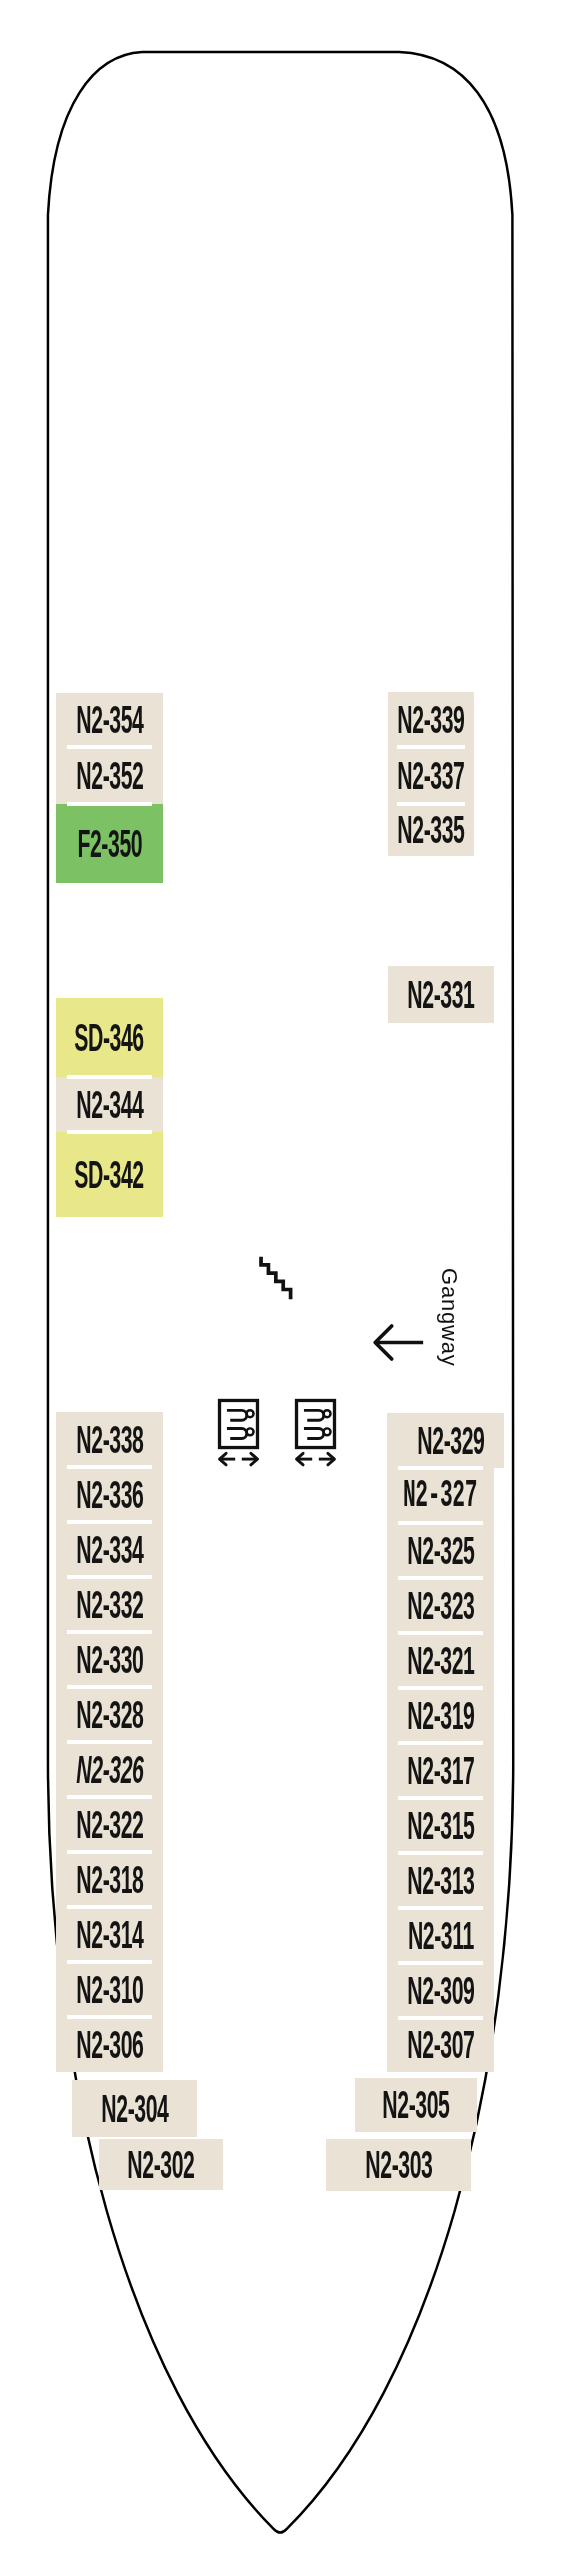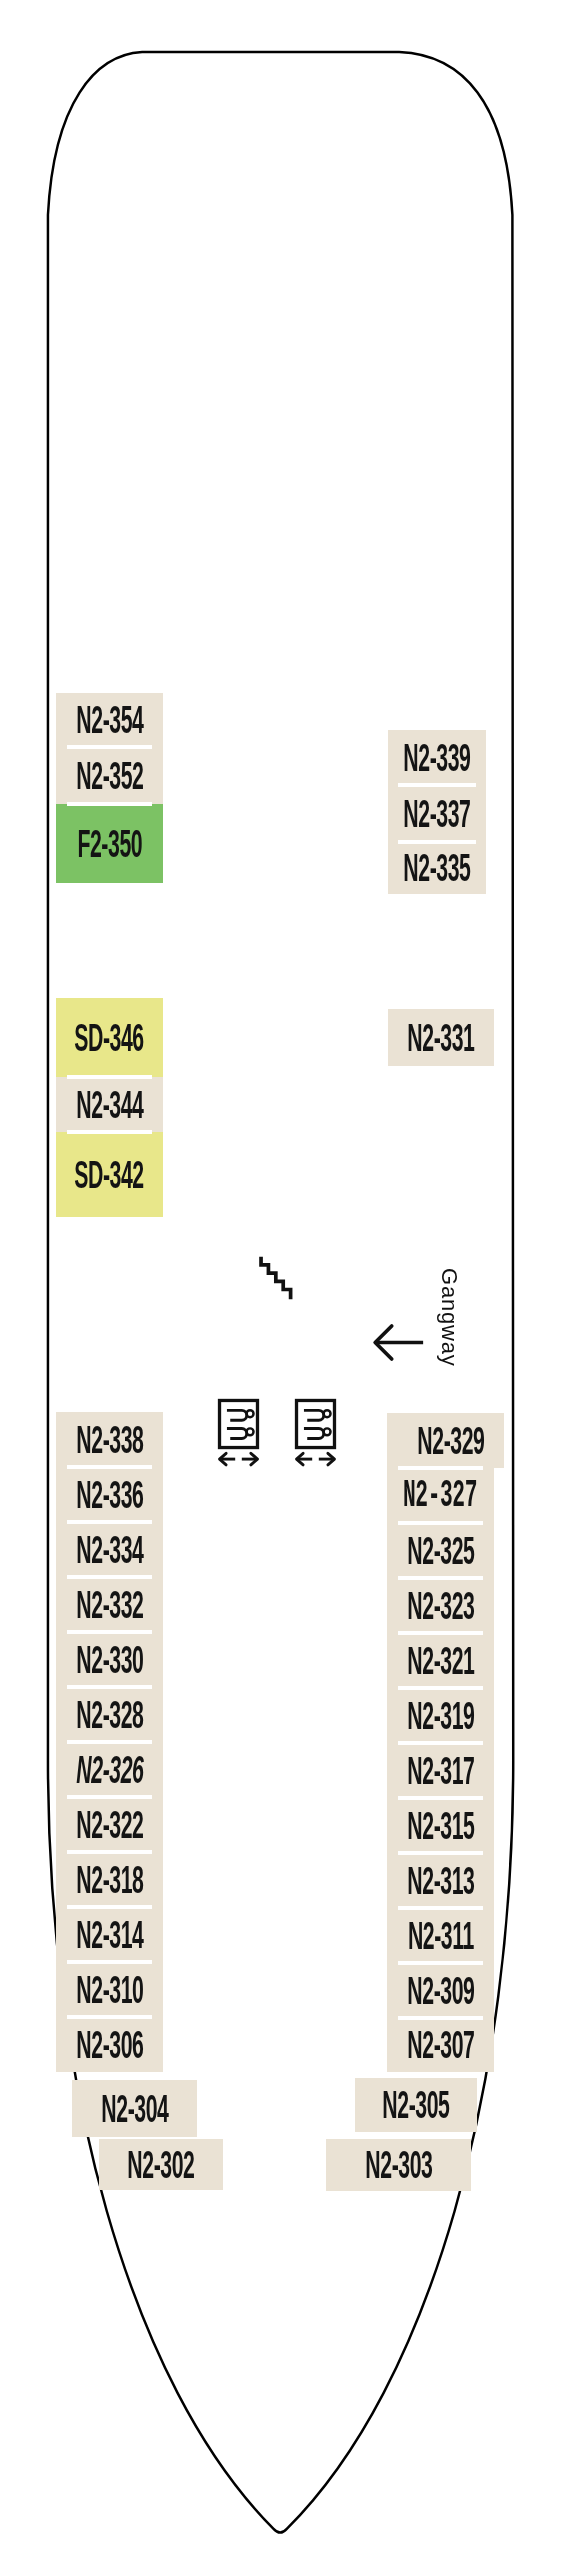--- a/index.html
+++ b/index.html
@@ -116,33 +116,33 @@
         <div class="cell cat-yellow" style="height: 79px;">
           <span class="cl">SD-346</span>
         </div>
         <div class="cell cat-standard" style="height: 55px;">
           <span class="cl">N2-344</span>
         </div>
         <div class="cell cat-yellow" style="height: 85px;">
           <span class="cl">SD-342</span>
         </div>
       </div>
-      <div class="block" style="left: 388px; top: 730px; width: 98px;">
+      <div class="block" style="left: 388px; top: 692px; width: 86px;">
         <div class="cell cat-standard" style="height: 55px;">
           <span class="cl">N2-339</span>
         </div>
         <div class="cell cat-standard" style="height: 57px;">
           <span class="cl">N2-337</span>
         </div>
         <div class="cell cat-standard" style="height: 52px;">
           <span class="cl">N2-335</span>
         </div>
       </div>
       <div class="block" style="left: 388px; top: 966px; width: 106px;">
-        <div class="cell cat-standard" style="height: 57px; margin-top: 43px;">
+        <div class="cell cat-standard" style="height: 57px;">
           <span class="cl">N2-331</span>
         </div>
       </div>
       <div class="block" style="left: 56px; top: 1412px; width: 107px; border-radius: 8px;">
         <div class="cell cat-standard" style="height: 55px;">
           <span class="cl">N2-338</span>
         </div>
         <div class="cell cat-standard" style="height: 55px;">
           <span class="cl">N2-336</span>
         </div>

